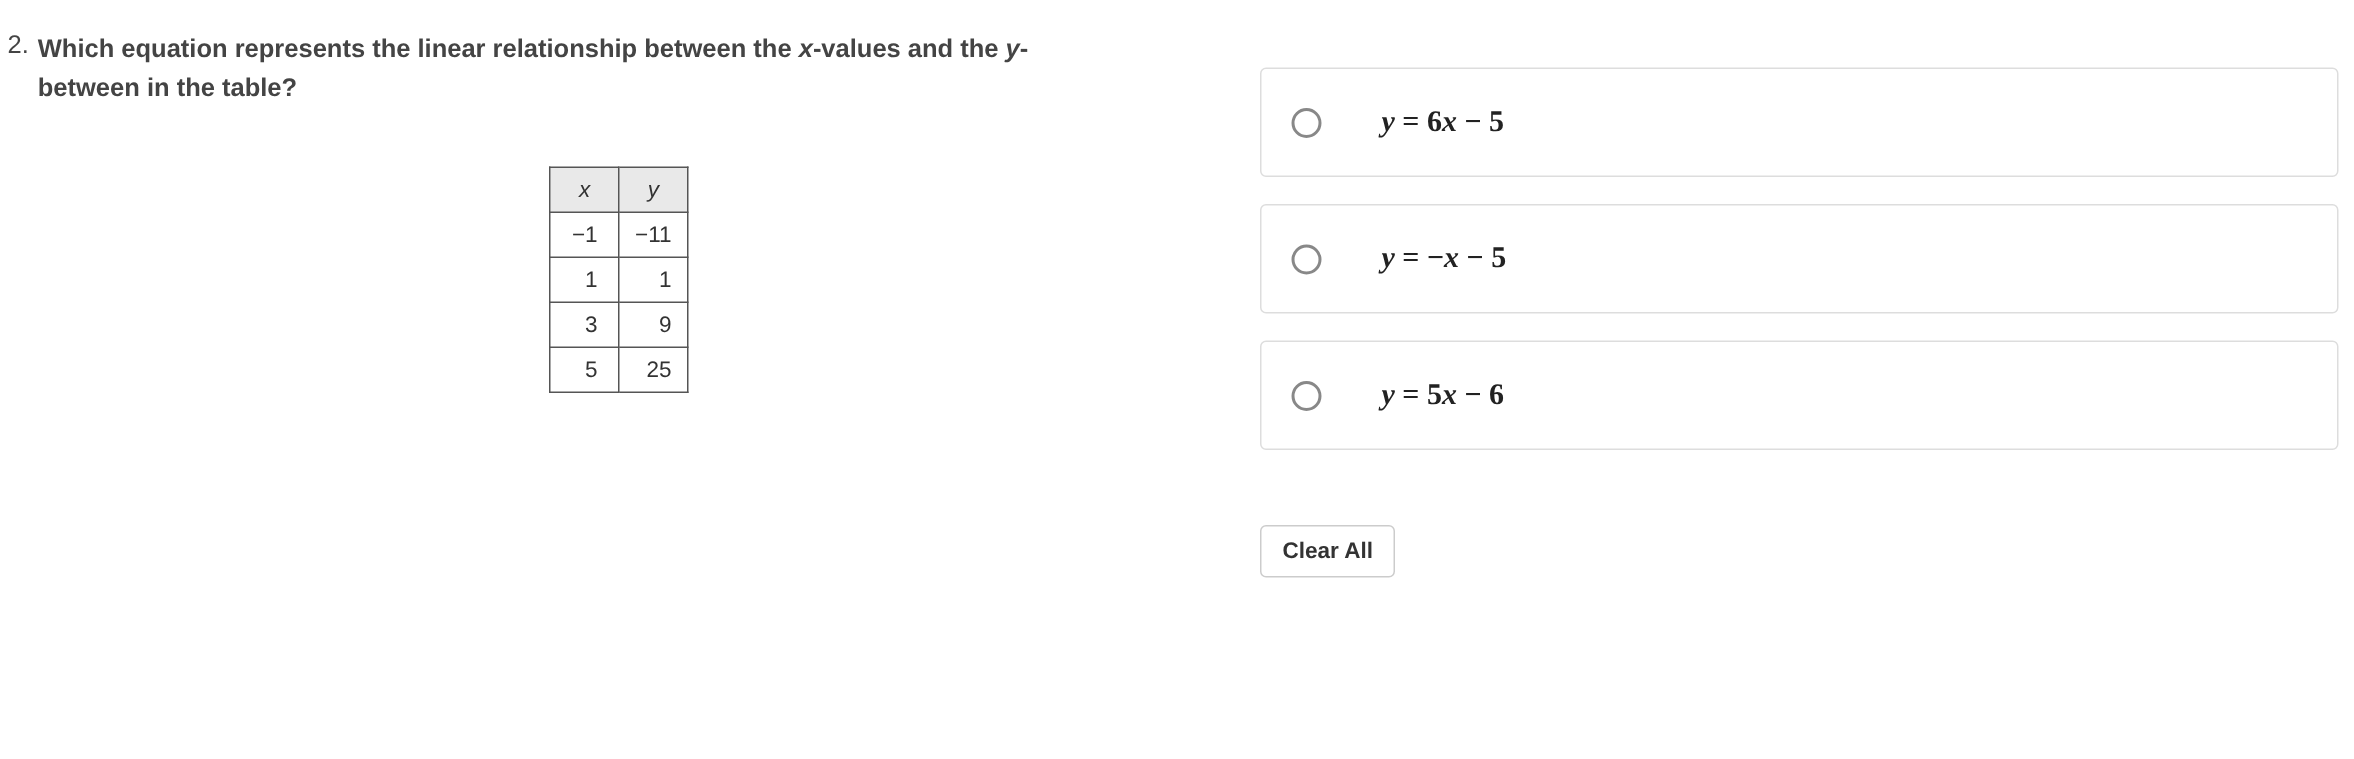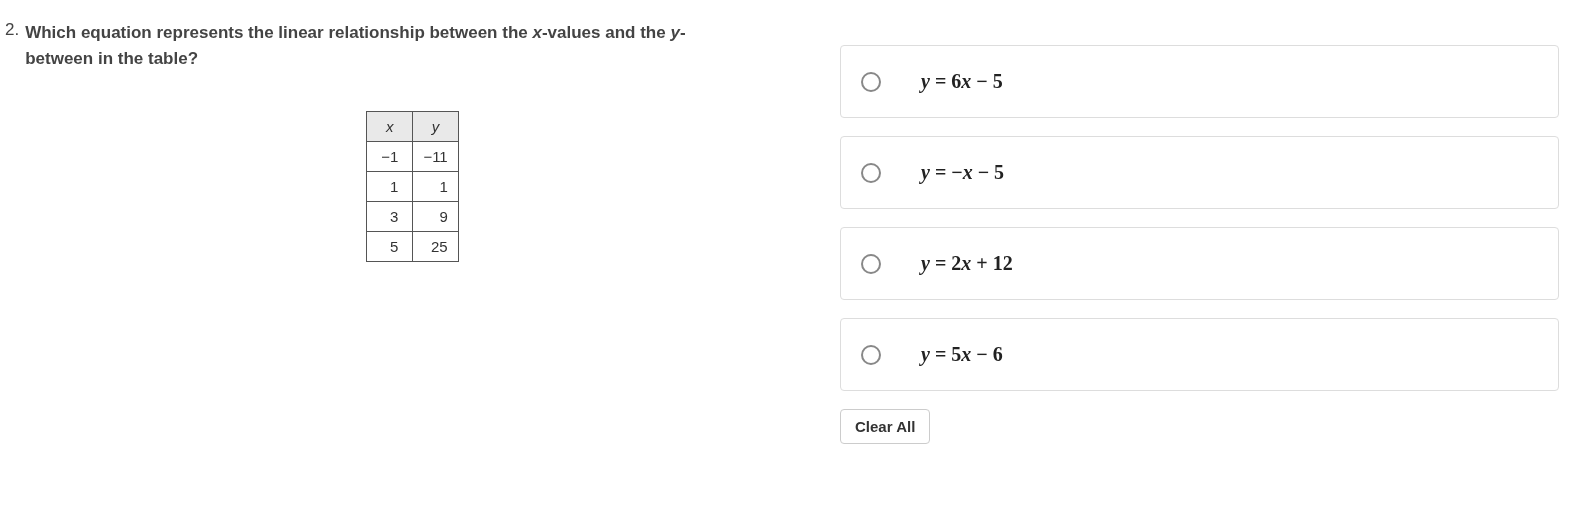--- a/index.html
+++ b/index.html
@@ -111,20 +111,21 @@
     .clear-btn {
       border: 1px solid #ccc;
       border-radius: 4px;
       background: #fff;
       padding: 8px 14px;
       font-size: 15px;
       font-weight: 600;
       color: #333;
       cursor: pointer;
       font-family: Arial, Helvetica, sans-serif;
+      margin-top: 32px;
     }
   </style>
 </head>
 <body>
 
 <div class="container">
   <div class="left-panel">
     <div class="question-row">
       <div class="question-number">2.</div>
       <div class="question-text">
@@ -166,21 +167,17 @@
     <div class="option">
       <div class="radio"></div>
       <div class="option-label"><span class="mi">y</span><span> = 6</span><span class="mi">x</span><span> − 5</span></div>
     </div>
     <div class="option">
       <div class="radio"></div>
       <div class="option-label"><span class="mi">y</span><span> = −</span><span class="mi">x</span><span> − 5</span></div>
     </div>
     <div class="option">
       <div class="radio"></div>
-      <div class="option-label"><span class="mi">y</span><span> = 2</span><span class="mi">x</span><span> + 12</span></div>
-    </div>
-    <div class="option">
-      <div class="radio"></div>
       <div class="option-label"><span class="mi">y</span><span> = 5</span><span class="mi">x</span><span> − 6</span></div>
     </div>
     <button class="clear-btn">Clear All</button>
   </div>
 </div>
 
 </body></html>

